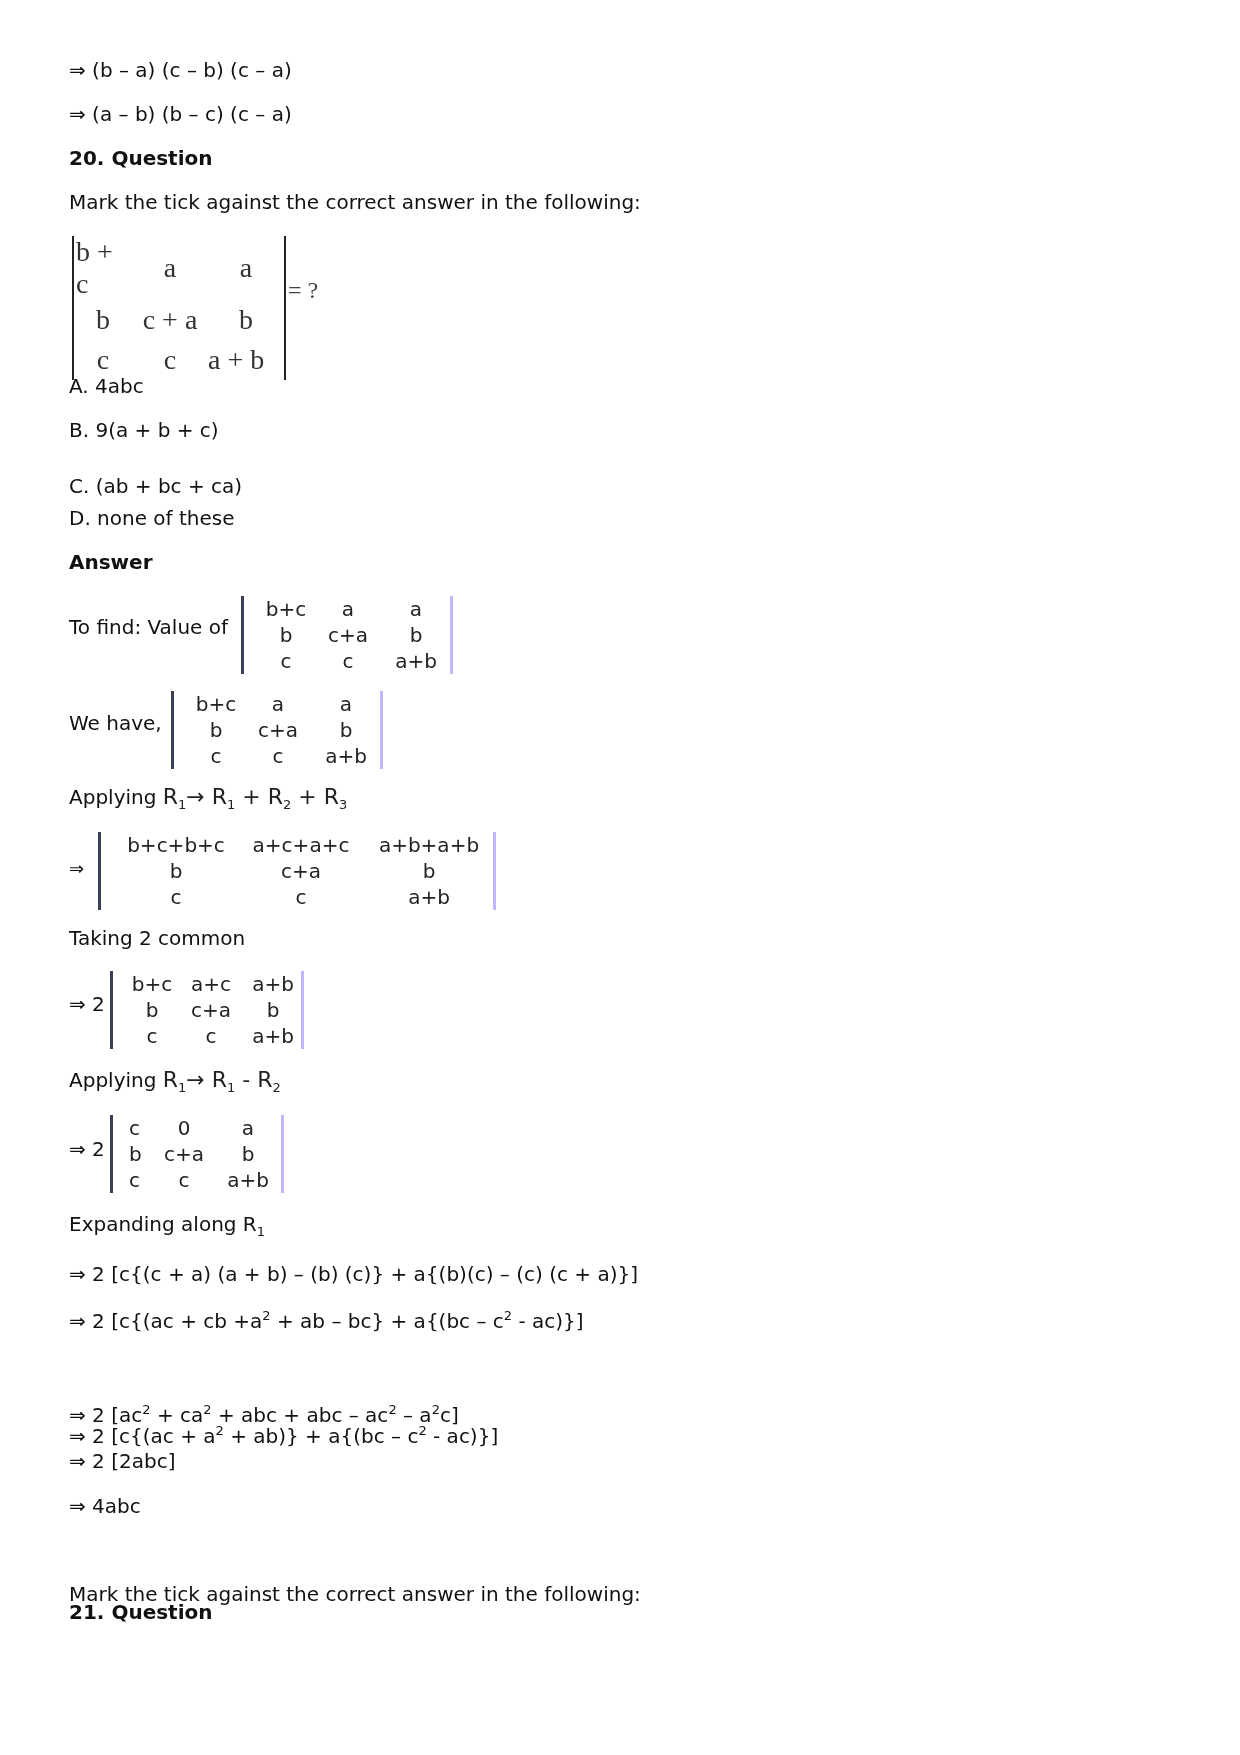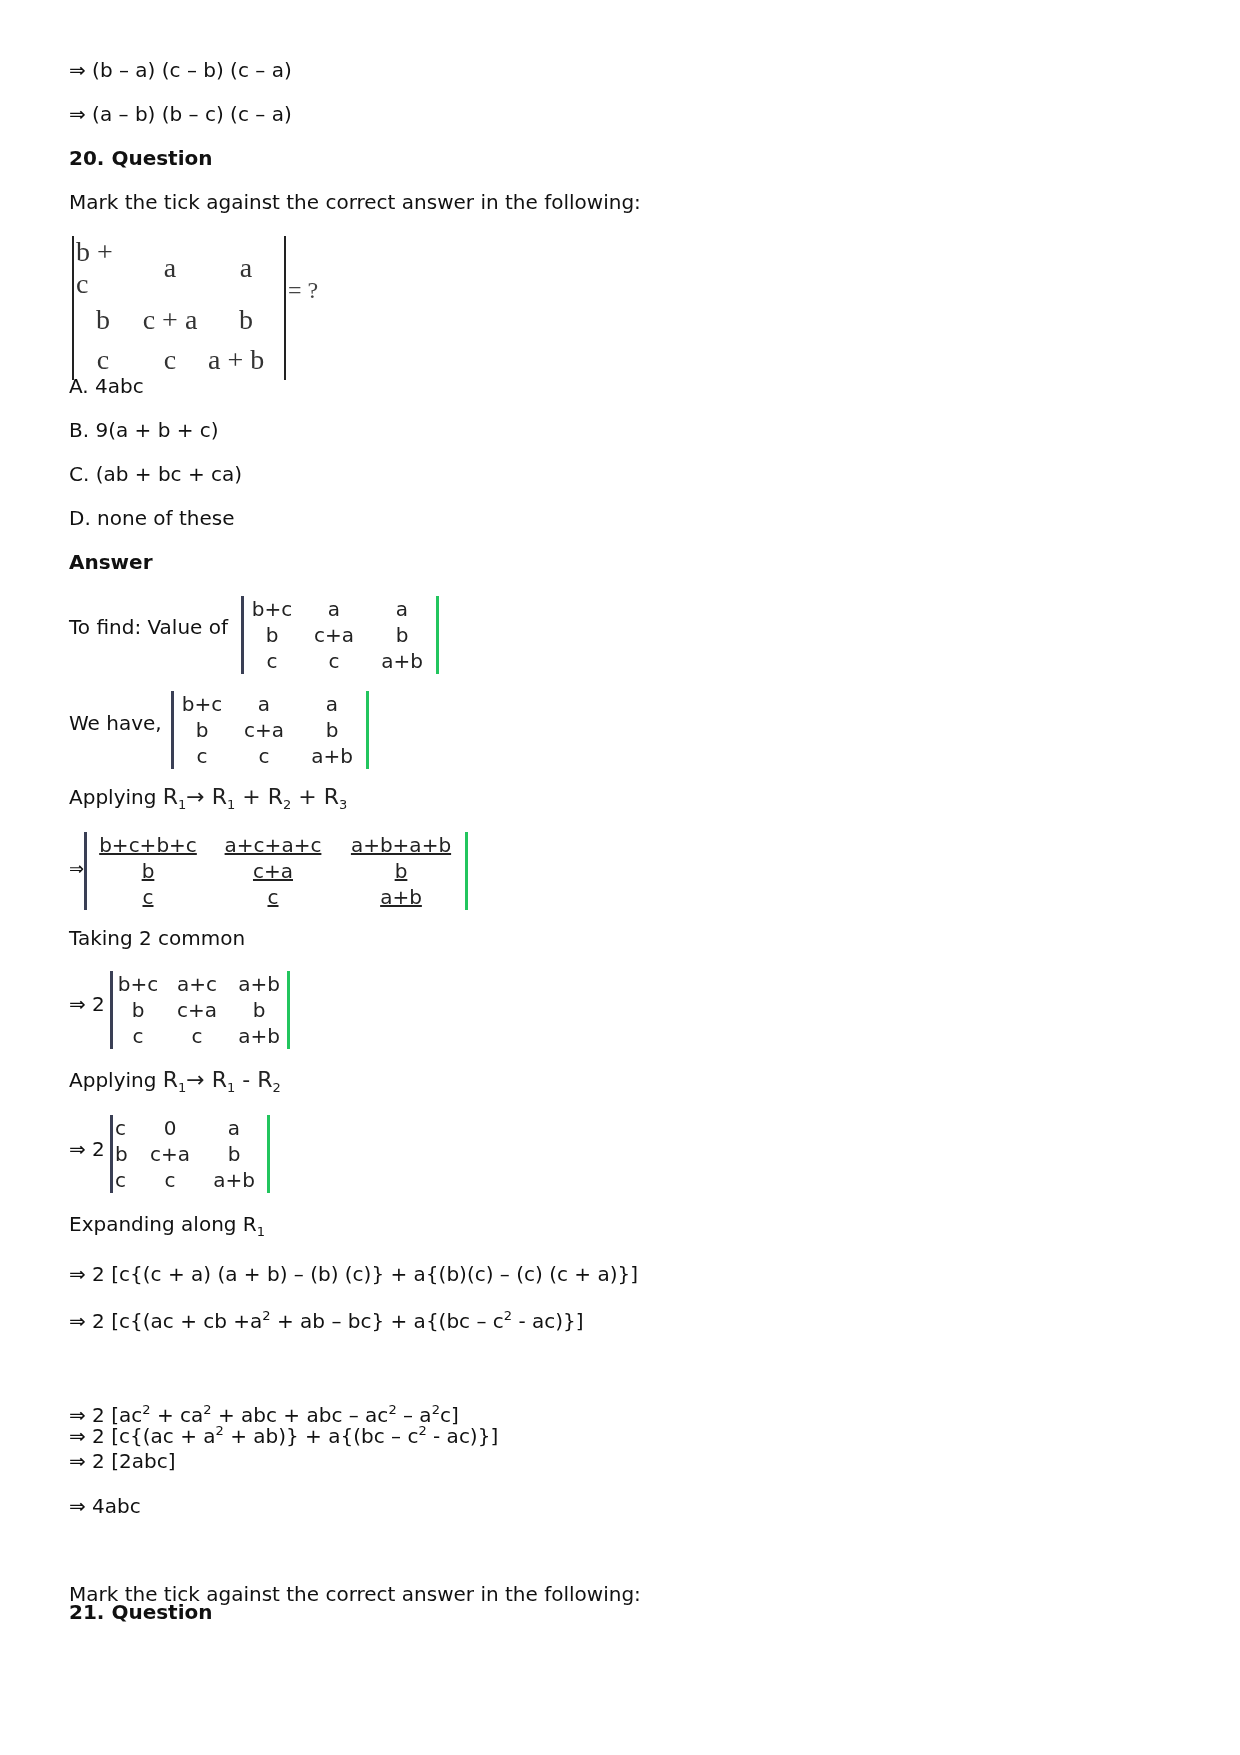--- a/index.html
+++ b/index.html
@@ -9,21 +9,21 @@
   .bold { font-weight: bold; }
   sup { font-size: 13px; vertical-align: 8px; line-height: 0; }
   sub { font-size: 13px; vertical-align: -5px; line-height: 0; }
 
   
   .det { position: absolute; display: inline-block; border-left: 2px solid #222; border-right: 2px solid #222; }
   .det table { border-collapse: collapse; }
   .det td { padding: 0; text-align: center; }
   .det-serif { font-family: "Liberation Serif", "DejaVu Serif", serif; font-size: 28px; color: #333; }
   .det-serif td { height: 40px; }
-  .det-sans { font-family: "DejaVu Sans", sans-serif; font-size: 20px; color: #222; border-left: 3px solid #3a3f55; border-right: 3px solid #22c55e; }
+  .det-sans { font-family: "DejaVu Sans", sans-serif; font-size: 20px; color: #222; border-left: 3px solid #3a3f55; border-right: 3px solid #c4b5fd; padding-left: 14px; }
   .det-sans td { height: 26px; line-height: 26px; }
   .inline-math { font-family: "DejaVu Sans", sans-serif; color: #222; }
   .label { position: absolute; white-space: nowrap; }
 </style>
 </head>
 <body>
 
 <div class="line" style="top:58px">⇒ (b – a) (c – b) (c – a)</div>
 <div class="line" style="top:102px">⇒ (a – b) (b – c) (c – a)</div>
 
@@ -48,21 +48,21 @@
           <td>c</td>
           <td style="text-align:left">a + b</td>
         </tr>
   </tbody>
     </table>
 </div>
 <div class="label det-serif" style="left:288px; top:277px; font-family:'Liberation Serif',serif; font-size:24px; color:#444;">= ?</div>
 
 <div class="line" style="top:374px">A. 4abc</div>
 <div class="line" style="top:418px">B. 9(a + b + c)</div>
-<div class="line" style="top:462px">C. (ab + bc + ca)</div>
+<div class="line" style="top:474px">C. (ab + bc + ca)</div>
 <div class="line" style="top:506px">D. none of these</div>
 
 <div class="line bold" style="top:550px">Answer</div>
 
 <div class="line" style="top:615px">To find: Value of</div>
 <div class="det det-sans" style="left:241px; top:596px;">
   <table>
     <tbody>
         <tr>
           <td style="width:56px">b+c</td>
@@ -105,21 +105,21 @@
   </tbody>
     </table>
 </div>
 
 <div class="line" style="top:785px">
   <span>Applying</span>
   <span class="inline-math" style="font-size:22px"><span>R</span><sub>1</sub><span>→</span> <span>R</span><sub>1</sub> + <span>R</span><sub>2</sub> + <span>R</span><sub>3</sub></span>
 </div>
 
 <div class="label" style="left:69px; top:858px; font-size:18px">⇒</div>
-<div class="det det-sans" style="left:84px; top:832px;text-decoration:underline;">
+<div class="det det-sans" style="left:98px; top:832px;">
   <table>
     <tbody>
         <tr>
           <td style="width:122px">b+c+b+c</td>
           <td style="width:128px">a+c+a+c</td>
           <td style="width:128px">a+b+a+b</td>
         </tr>
     <tr>
           <td>b</td>
           <td>c+a</td>

